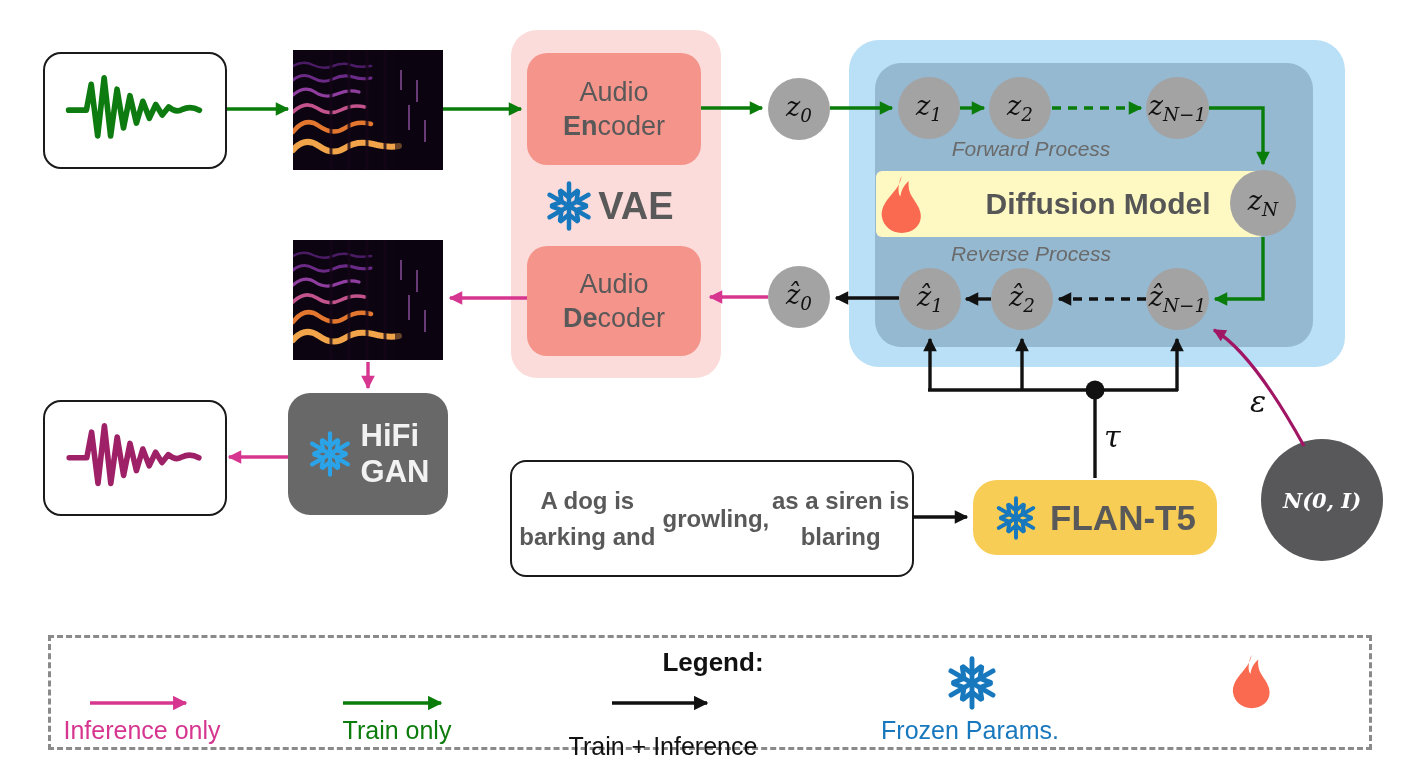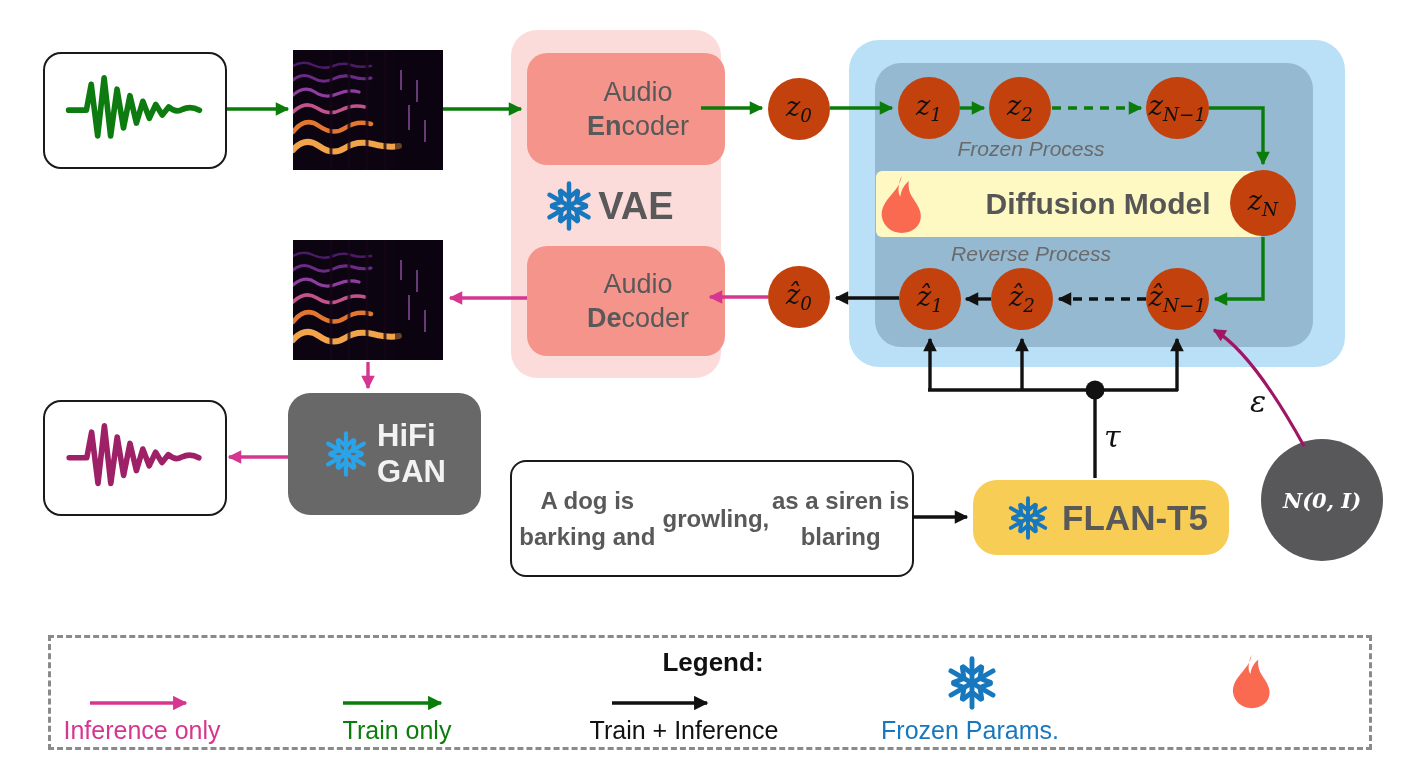--- a/index.html
+++ b/index.html
@@ -3,33 +3,33 @@
 <meta charset="utf-8">
 <style>
   html,body{margin:0;padding:0;background:#ffffff;}
   .canvas{position:relative;width:1420px;height:776px;background:#ffffff;overflow:hidden;
           font-family:"Liberation Sans",sans-serif;}
   .abs{position:absolute;}
   .wavebox{border:2.5px solid #1a1a1a;border-radius:18px;background:#fff;display:flex;
            align-items:center;justify-content:center;}
   .wavebox svg{width:92%;height:80%;}
   .spec{display:block;}
-  .circle{position:absolute;background:#c2410c;border-radius:50%;display:flex;align-items:center;
+  .circle{position:absolute;background:#a3a3a3;border-radius:50%;display:flex;align-items:center;
           justify-content:center;font-family:"DejaVu Serif",serif;font-style:italic;
           font-size:27px;color:#111;}
   .circle sub{font-size:0.68em;}
   .panel{position:absolute;}
   .codec{position:absolute;background:#f5948b;border-radius:20px;display:flex;flex-direction:column;
-         align-items:center;justify-content:center;color:#595959;font-size:27px;line-height:34px;padding-left:24px;}
+         align-items:center;justify-content:center;color:#595959;font-size:27px;line-height:34px;}
   .codec .b{font-weight:bold;}
   .proclabel{position:absolute;width:270px;text-align:center;font-style:italic;font-size:21px;color:#6a6a6a;}
   .title-banner{position:absolute;background:#fef9c3;border-radius:6px;display:flex;align-items:center;
                 justify-content:center;padding-left:56px;font-weight:bold;font-size:30px;color:#565656;}
   .flan{position:absolute;background:#f7cd55;border-radius:24px;display:flex;align-items:center;
-        justify-content:center;gap:12px;font-weight:bold;font-size:35px;color:#595959;padding-left:12px;}
+        justify-content:center;gap:12px;font-weight:bold;font-size:35px;color:#595959;}
   .prompt{position:absolute;border:2.5px solid #1a1a1a;border-radius:16px;background:#fff;display:flex;
           flex-direction:row;align-items:center;justify-content:center;font-weight:bold;
           font-size:24px;line-height:36px;color:#595959;text-align:center;}
   .noise{position:absolute;background:#58585a;border-radius:50%;display:flex;align-items:center;
          justify-content:center;color:#fff;font-family:"DejaVu Serif",serif;font-style:italic;
          font-weight:bold;font-size:21px;}
   .hifi{position:absolute;background:#686868;border-radius:22px;display:flex;align-items:center;
         justify-content:center;gap:8px;color:#f2f2f2;font-weight:bold;font-size:31px;line-height:36px;}
   .greek{position:absolute;font-family:"DejaVu Serif",serif;font-style:italic;font-size:30px;color:#111;}
   .legend{position:absolute;left:48px;top:635px;width:1324px;height:115px;border:3px dashed #8a8a8a;
@@ -120,21 +120,21 @@
   <div class="abs panel" style="left:849px;top:40px;width:496px;height:327px;background:#b9e0f6;border-radius:30px;"></div>
   <div class="abs panel" style="left:875px;top:63px;width:438px;height:284px;background:#94b9d1;border-radius:26px;"></div>
   <div class="title-banner" style="left:876px;top:171px;width:332px;height:66px;">
     <span>Diffusion Model</span>
   </div>
   <div class="abs" style="left:869px;top:174px;width:64px;height:64px;">
     <svg viewBox="0 0 100 100" width="64" height="64">
       <path fill="#f96a50" d="M51 3 C49 17 41 25 32 36 C23 47 19 56 20 66 C22 81 35 92 51 92 C68 92 81 81 81 66 C81 54 73 45 67 35 C63 29 61 21 62 11 C54 18 50 26 49 35 C44 29 46 13 51 3 Z"></path>
     </svg>
   </div>
-  <div class="proclabel" style="left:896px;top:137px;">Frozen Process</div>
+  <div class="proclabel" style="left:896px;top:137px;">Forward Process</div>
   <div class="proclabel" style="left:896px;top:242px;">Reverse Process</div>
 
   <div class="circle" style="left:768px;top:78px;width:62px;height:62px;">
       <span><span>z</span><sub>0</sub></span>
     </div>
   <div class="circle" style="left:898px;top:77px;width:62px;height:62px;">
       <span><span>z</span><sub>1</sub></span>
     </div>
   <div class="circle" style="left:989px;top:77px;width:62px;height:62px;">
       <span><span>z</span><sub>2</sub></span>
@@ -214,21 +214,21 @@
       <rect x="102" y="0" width="48" height="120" fill="#0c0410" opacity="0.6"></rect>
       <g stroke="#b465c8" stroke-width="1.6" opacity="0.7">
         <line x1="108" y1="20" x2="108" y2="40"></line>
           <line x1="116" y1="55" x2="116" y2="80"></line>
         <line x1="124" y1="30" x2="124" y2="52"></line>
           <line x1="132" y1="70" x2="132" y2="92"></line>
       </g>
     </svg>
   </div>
 
-  <div class="hifi" style="left:288px;top:393px;width:193px;height:122px;">
+  <div class="hifi" style="left:288px;top:393px;width:160px;height:122px;">
     <svg viewBox="0 0 100 100" width="46" height="46">
       <g stroke="#2aa3e8" stroke-width="9" stroke-linecap="round" fill="none">
         <g>
             <line x1="50" y1="5" x2="50" y2="95"></line>
             <path d="M34 20 L50 33 L66 20"></path>
             <path d="M34 80 L50 67 L66 80"></path>
           </g>
         <g transform="rotate(60 50 50)">
             <line x1="50" y1="5" x2="50" y2="95"></line>
             <path d="M34 20 L50 33 L66 20"></path>
@@ -250,21 +250,21 @@
   <div class="abs wavebox" style="left:43px;top:400px;width:180px;height:112px;">
     <svg viewBox="0 0 180 112">
       <path fill="none" stroke="#9e2066" stroke-width="7" stroke-linecap="round" stroke-linejoin="round" d="M8 56 H30 L36 24 L44 88 L52 16 L60 88 L68 30 L76 78 L84 38 L92 72 L100 45 L108 66 L116 49 L124 62 L132 52 Q141 60 149 55 Q159 50 170 56"></path>
     </svg>
   </div>
 
   <div class="legend"></div>
   <div class="lg-title">Legend:</div>
   <div class="lg-label lg-pink" style="left:57px;width:170px;">Inference only</div>
   <div class="lg-label lg-green" style="left:327px;width:140px;">Train only</div>
-  <div class="lg-label lg-black" style="left:584px;width:200px;">Train + Inference</div>
+  <div class="lg-label lg-black" style="left:563px;width:200px;margin-top:16px;">Train + Inference</div>
   <div class="abs" style="left:945px;top:656px;width:54px;height:54px;">
     <svg viewBox="0 0 100 100" width="54" height="54">
       <g stroke="#1878be" stroke-width="9" stroke-linecap="round" fill="none">
         <g>
             <line x1="50" y1="5" x2="50" y2="95"></line>
             <path d="M34 20 L50 33 L66 20"></path>
             <path d="M34 80 L50 67 L66 80"></path>
           </g>
         <g transform="rotate(60 50 50)">
             <line x1="50" y1="5" x2="50" y2="95"></line>

